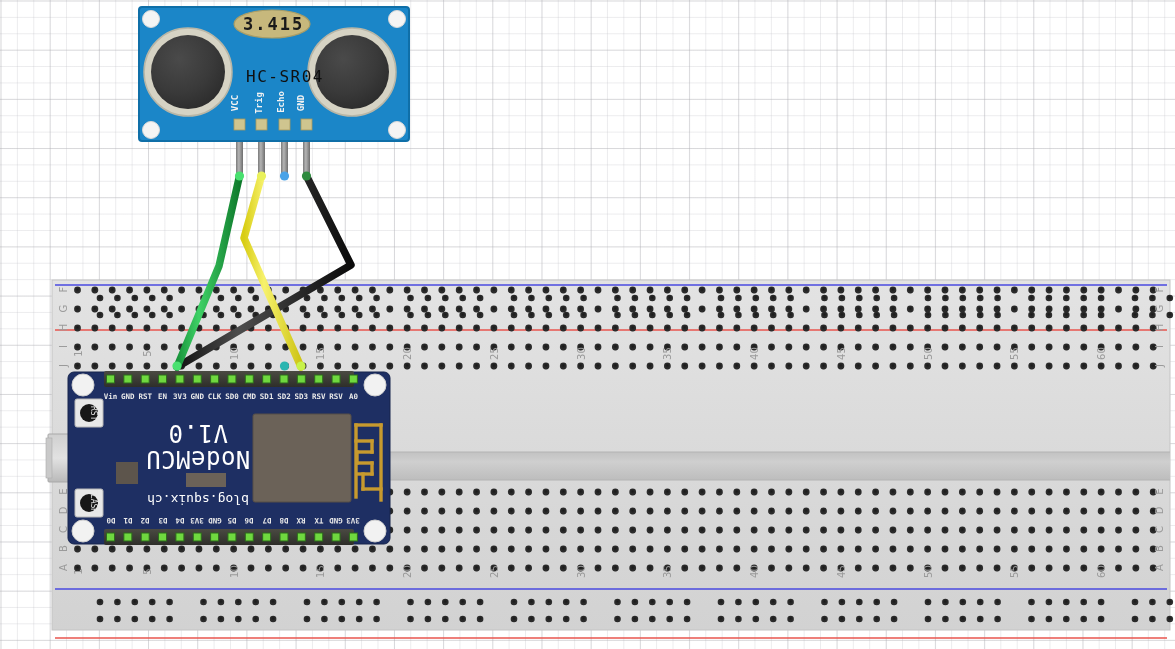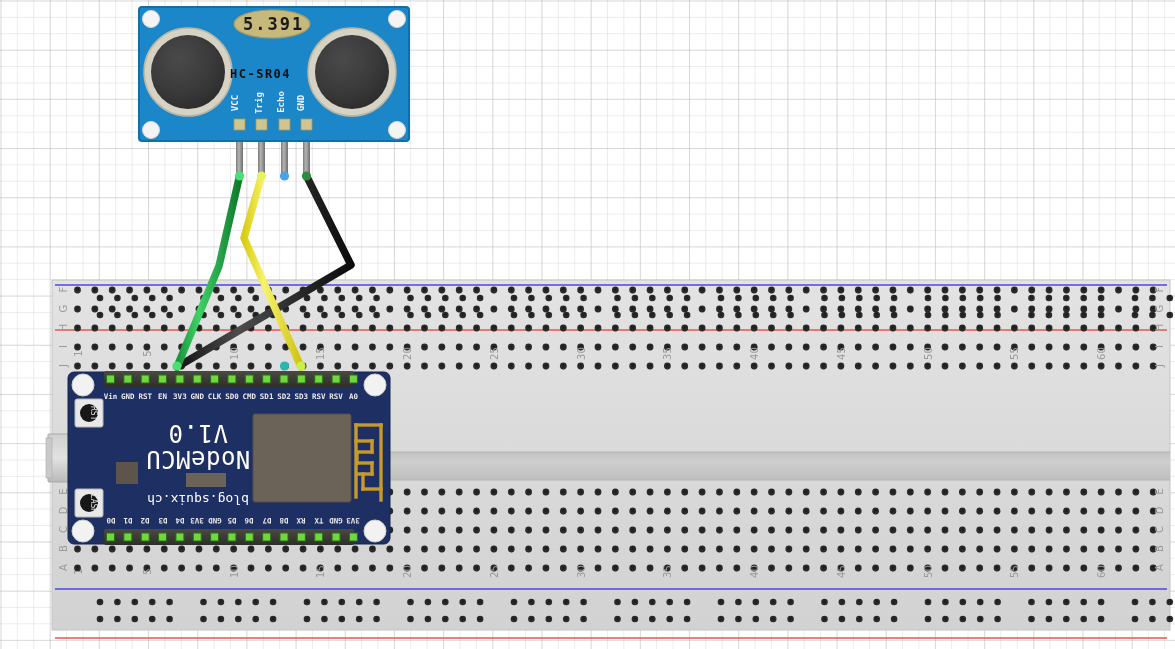--- a/index.html
+++ b/index.html
@@ -1127,23 +1127,23 @@
         <ellipse cx="272" cy="24" rx="38" ry="14" fill="#c7b87c" stroke="#a99d66" stroke-width="1.2"></ellipse>
       </g>
 
       <rect x="234" y="119" width="11" height="11" fill="#cfc58f" stroke="#a89a5d" stroke-width="0.8"></rect>
       <rect x="256" y="119" width="11" height="11" fill="#cfc58f" stroke="#a89a5d" stroke-width="0.8"></rect>
       <rect x="279" y="119" width="11" height="11" fill="#cfc58f" stroke="#a89a5d" stroke-width="0.8"></rect>
       <rect x="301" y="119" width="11" height="11" fill="#cfc58f" stroke="#a89a5d" stroke-width="0.8"></rect>
     </g>
   </svg>
 
-  <div class="lbl" style="left:243px; top:14px; width:60px; text-align:center; font-size:17px; letter-spacing:2px; color:#1a1a1a; font-weight:bold; font-family:'DejaVu Sans Mono',monospace;">5.391</div>
-
-  <div class="lbl" style="left:230px; top:67px; font-size:12px; letter-spacing:1.5px; color:#101010; font-weight:bold;">HC-SR04</div>
+  <div class="lbl" style="left:243px; top:14px; width:60px; text-align:center; font-size:17px; letter-spacing:2px; color:#1a1a1a; font-weight:bold; font-family:'DejaVu Sans Mono',monospace;">3.415</div>
+
+  <div class="lbl" style="left:246px; top:67px; font-size:16px; letter-spacing:1.5px; color:#101010; font-weight:normal;">HC-SR04</div>
 
   <div class="lbl" style="left:227px; top:98px; font-size:9px; color:#f2f2f2; font-weight:bold; transform:rotate(-90deg); transform-origin:center;">VCC</div>
   <div class="lbl" style="left:248px; top:98px; font-size:9px; color:#f2f2f2; font-weight:bold; transform:rotate(-90deg); transform-origin:center;">Trig</div>
   <div class="lbl" style="left:270px; top:97px; font-size:9px; color:#f2f2f2; font-weight:bold; transform:rotate(-90deg); transform-origin:center;">Echo</div>
   <div class="lbl" style="left:293px; top:98px; font-size:9px; color:#f2f2f2; font-weight:bold; transform:rotate(-90deg); transform-origin:center;">GND</div>
 
   <div class="lbl" style="left:128px; top:420px; width:140px; text-align:center; transform:rotate(180deg); transform-origin:center;">
     <div style="font-size:24px; color:#ffffff; line-height:26px; letter-spacing:0.5px;">NodeMCU</div>
     <div style="font-size:24px; color:#ffffff; line-height:26px; letter-spacing:0.5px;">V1.0</div>
   </div>

